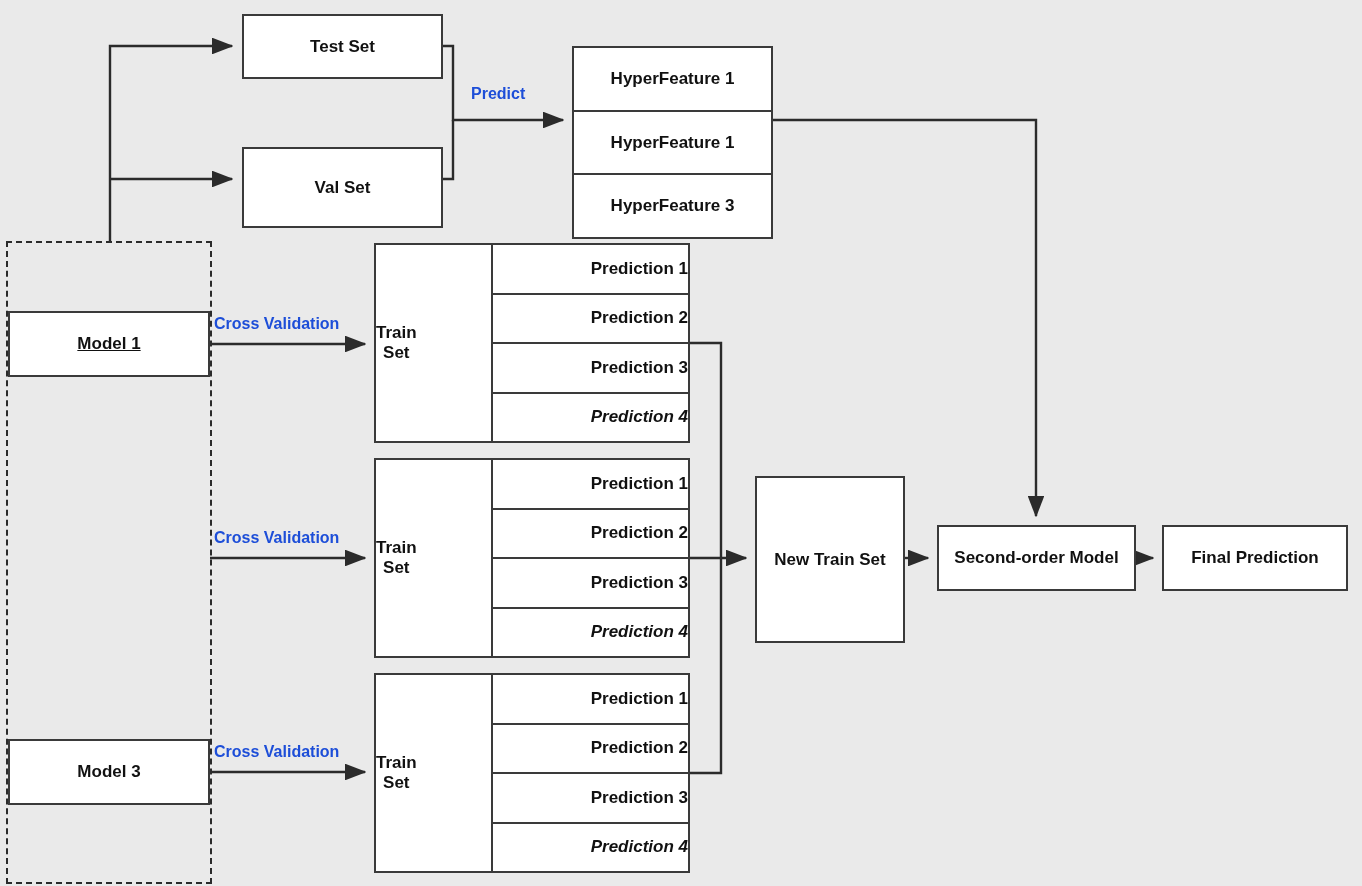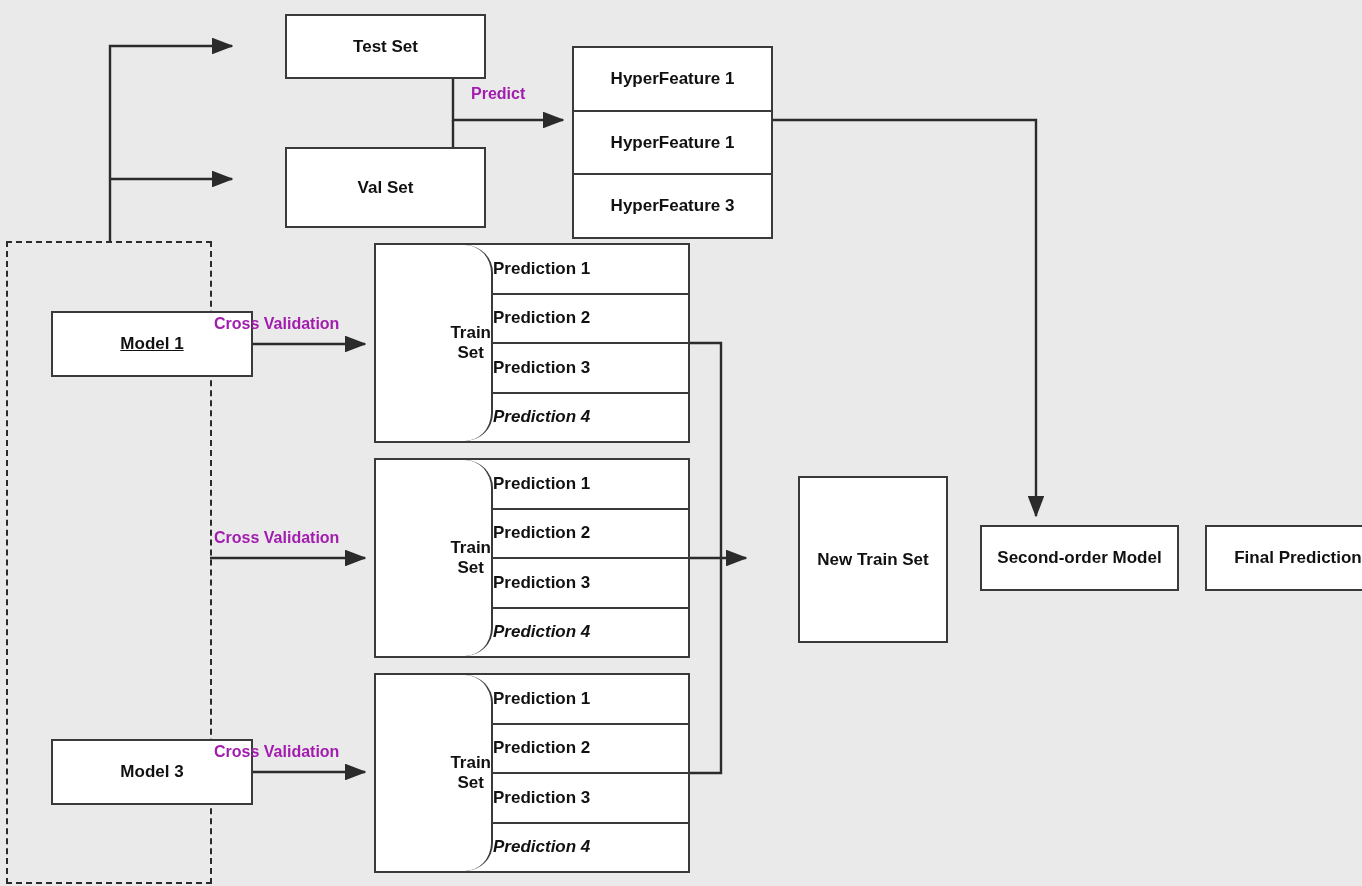--- a/index.html
+++ b/index.html
@@ -23,21 +23,20 @@
     border: 2px solid #3a3a3a;
     box-sizing: border-box;
     display: flex;
     align-items: center;
     justify-content: center;
     font-weight: bold;
     font-size: 17px;
     color: #111111;
     text-align: center;
     line-height: 1.15;
-    margin-left: 43px;
   }
   .dashed-group {
     position: absolute;
     background: transparent;
     border: 2px dashed #2b2b2b;
     box-sizing: border-box;
   }
   .split-block {
     position: absolute;
     background: #ffffff;
@@ -45,41 +44,40 @@
     box-sizing: border-box;
     display: flex;
     flex-direction: row;
   }
   .split-left {
     width: 117px;
     border-right: 2px solid #3a3a3a;
     box-sizing: border-box;
     display: flex;
     align-items: center;
-    justify-content: flex-end;
+    justify-content: flex-start;
     font-weight: bold;
     font-size: 17px;
     color: #111111;
     text-align: center;
     line-height: 1.2;
-    border-radius: 28px;
   }
   .split-right {
     flex: 1;
     display: flex;
     flex-direction: column;
     box-sizing: border-box;
   }
   .pred-cell {
     flex: 1;
     border-bottom: 2px solid #3a3a3a;
     box-sizing: border-box;
     display: flex;
     align-items: center;
-    justify-content: flex-start;
+    justify-content: flex-end;
     font-weight: bold;
     font-size: 17px;
     color: #111111;
   }
   .pred-cell:last-child { border-bottom: none; font-style: italic; }
 
   .stack-block {
     position: absolute;
     background: #ffffff;
     border: 2px solid #3a3a3a;
@@ -97,21 +95,21 @@
     font-weight: bold;
     font-size: 17px;
     color: #111111;
   }
   .stack-cell:last-child { border-bottom: none; }
 
   .edge-label {
     position: absolute;
     font-weight: bold;
     font-size: 16px;
-    color: #a21caf;
+    color: #1d4ed8;
     white-space: nowrap;
   }
   svg.wires {
     position: absolute;
     left: 0;
     top: 0;
     width: 1362px;
     height: 886px;
     pointer-events: none;
   }

